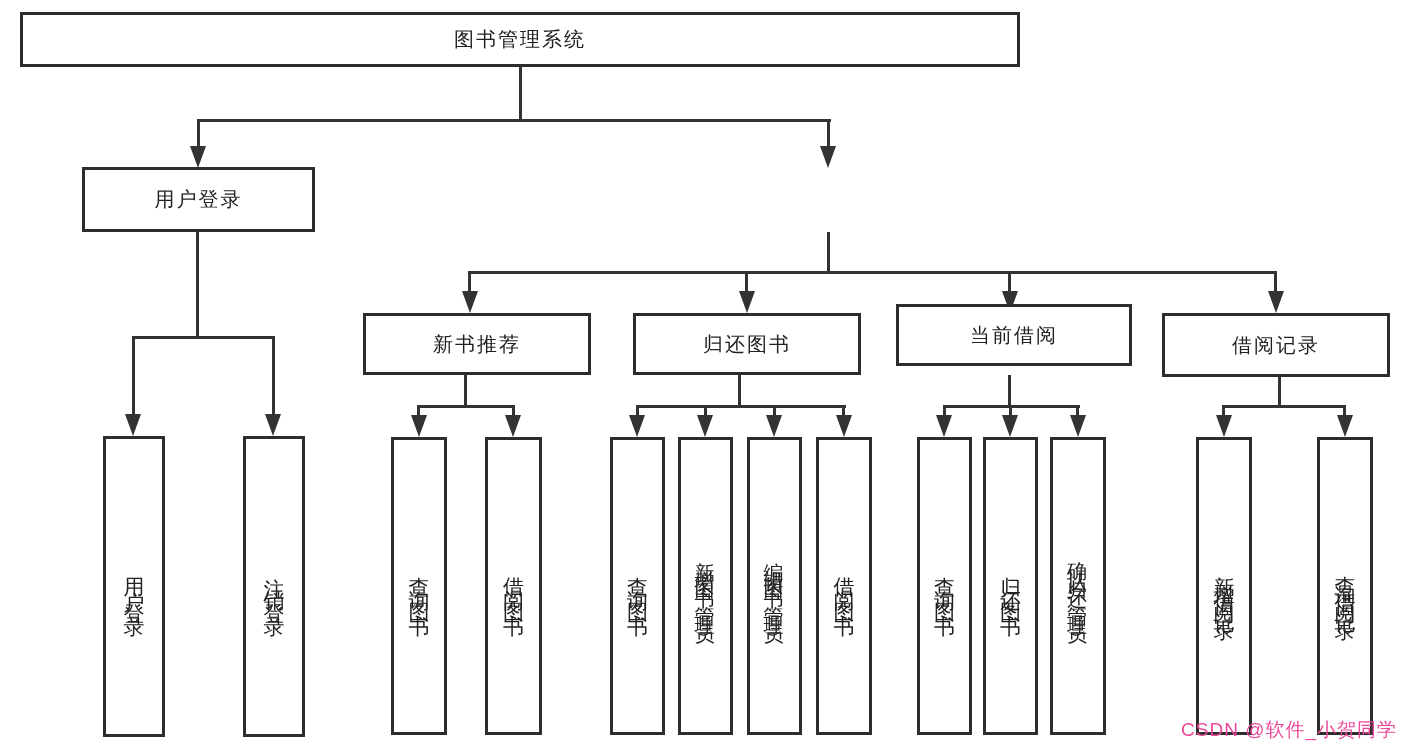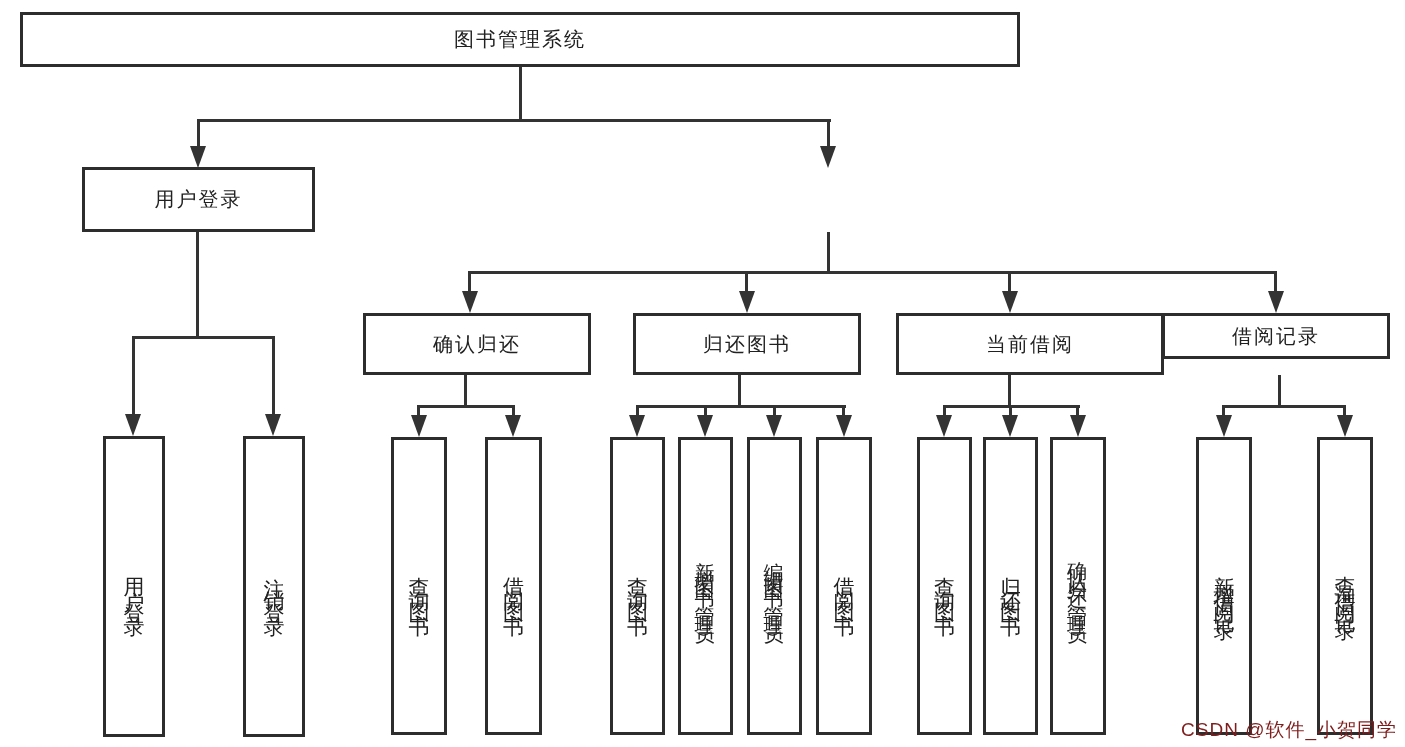--- a/index.html
+++ b/index.html
@@ -30,21 +30,21 @@
   .vtext.l9{font-size:20px;letter-spacing:9px;}
   .line{position:absolute;background:#333333;}
   .arrow{
     position:absolute;width:0;height:0;
     border-left:8px solid transparent;
     border-right:8px solid transparent;
     border-top:22px solid #333333;
   }
   .watermark{
     position:absolute;right:8px;bottom:4px;
-    font-size:19px;color:#7f1d1d;letter-spacing:1px;
+    font-size:19px;color:#ec4899;letter-spacing:1px;
     z-index:5;white-space:nowrap;text-align:right;
   }
 </style>
 </head>
 <body>
 
 <div id="canvas">
 
   <div class="box" style="left:20px;top:12px;width:1000px;height:55px;">
     <span class="hlabel">图书管理系统</span>
@@ -73,29 +73,29 @@
   <div class="line" style="left:468px;top:271px;width:3px;height:22px;"></div>
   <div class="arrow" style="left:462px;top:291px;"></div>
   <div class="line" style="left:745px;top:271px;width:3px;height:22px;"></div>
   <div class="arrow" style="left:739px;top:291px;"></div>
   <div class="line" style="left:1008px;top:271px;width:3px;height:22px;"></div>
   <div class="arrow" style="left:1002px;top:291px;"></div>
   <div class="line" style="left:1274px;top:271px;width:3px;height:22px;"></div>
   <div class="arrow" style="left:1268px;top:291px;"></div>
 
   <div class="box" style="left:363px;top:313px;width:228px;height:62px;">
-    <span class="hlabel">确认归还</span>
+    <span class="hlabel">新书推荐</span>
   </div>
   <div class="box" style="left:633px;top:313px;width:228px;height:62px;">
     <span class="hlabel">归还图书</span>
   </div>
-  <div class="box" style="left:896px;top:313px;width:268px;height:62px;">
+  <div class="box" style="left:896px;top:304px;width:236px;height:62px;">
     <span class="hlabel">当前借阅</span>
   </div>
-  <div class="box" style="left:1162px;top:313px;width:228px;height:46px;">
+  <div class="box" style="left:1162px;top:313px;width:228px;height:64px;">
     <span class="hlabel">借阅记录</span>
   </div>
 
   <div class="line" style="left:464px;top:375px;width:3px;height:30px;"></div>
   <div class="line" style="left:417px;top:405px;width:98px;height:3px;"></div>
   <div class="line" style="left:417px;top:405px;width:3px;height:12px;"></div>
   <div class="arrow" style="left:411px;top:415px;"></div>
   <div class="line" style="left:512px;top:405px;width:3px;height:12px;"></div>
   <div class="arrow" style="left:505px;top:415px;"></div>
 

